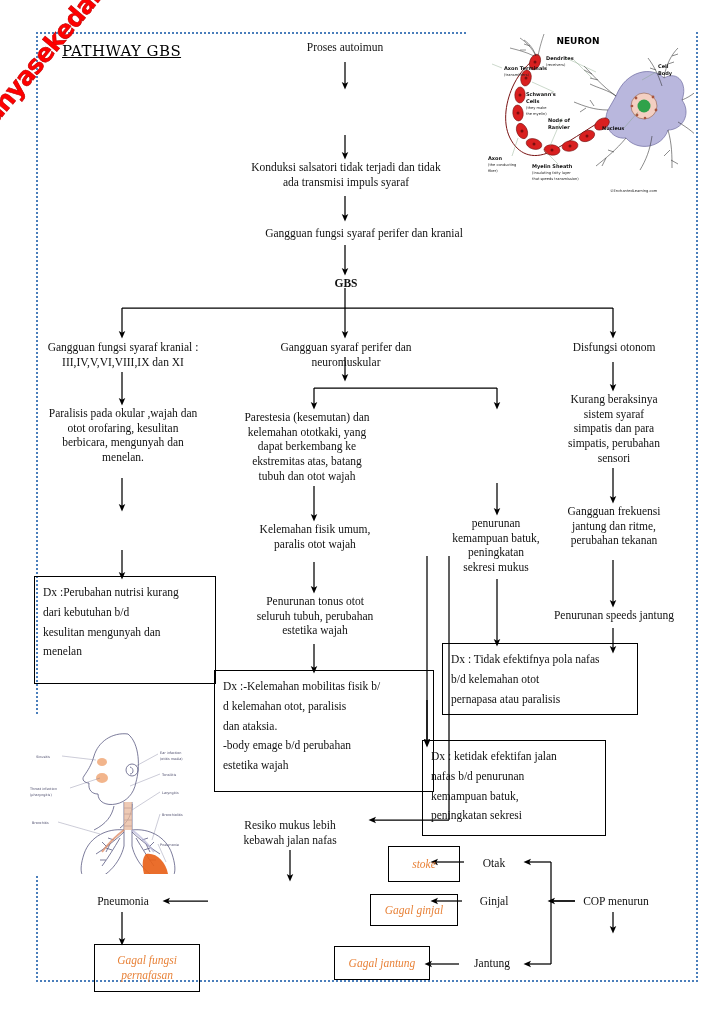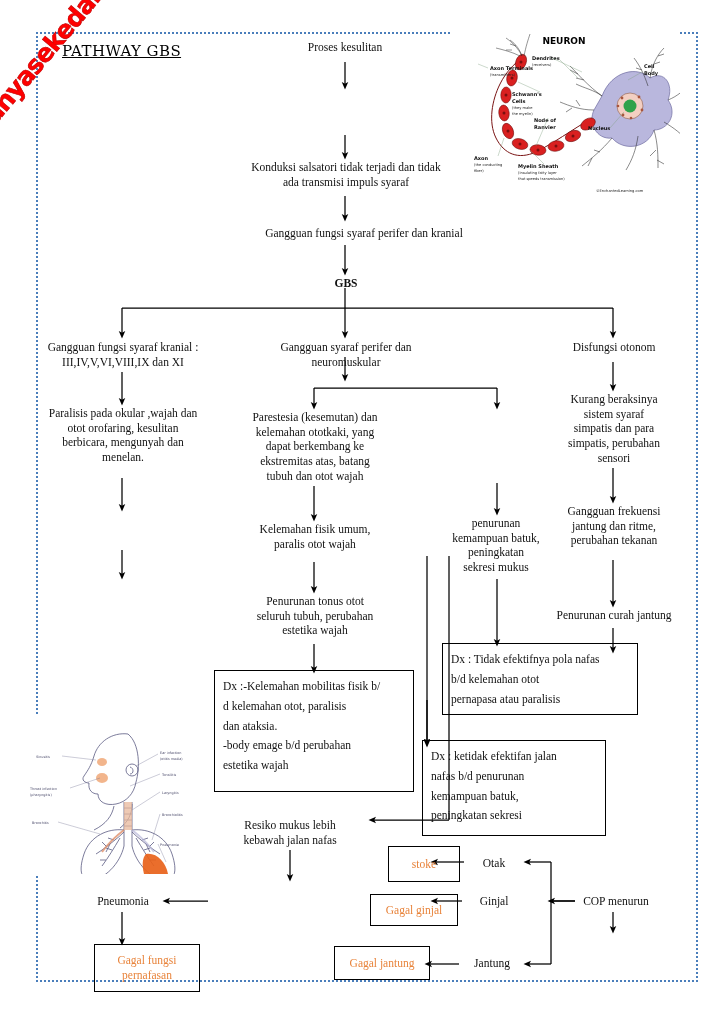--- a/index.html
+++ b/index.html
@@ -22,21 +22,21 @@
     font-size:11.5px;color:#111;white-space:pre-line;
   }
   .node.bold{font-weight:bold;}
 
   
   .boxed{
     position:absolute;border:1.3px solid #000;box-sizing:border-box;
     font-size:11.5px;line-height:1.72;color:#111;padding:6px 8px;
     text-align:left;white-space:pre-line;
   }
-  .boxed.center{text-align:center;line-height:1.3;}
+  .boxed.center{text-align:center;line-height:1.3;font-style:italic;}
   .orange{color:#E8833A;}
 
   
   .title{
     position:absolute;left:62px;top:42px;font-family:"DejaVu Serif",serif;
     font-weight:normal;font-size:15px;letter-spacing:.4px;
     text-decoration:underline;color:#000;
   }
 
   
@@ -47,21 +47,21 @@
     font-size:25px;letter-spacing:-1px;
     -webkit-text-stroke:.6px #c00000;
     white-space:nowrap;pointer-events:none;
   }
 
   
   #wires{position:absolute;left:0;top:0;width:720px;height:1013px;
          pointer-events:none;}
 
   
-  .neuron-fig{position:absolute;left:452px;top:26px;width:228px;height:172px;
+  .neuron-fig{position:absolute;left:466px;top:26px;width:228px;height:172px;
               background:#3b82f6;}
   .neuron-fig svg{display:block;}
 
   
   .lung-fig{position:absolute;left:28px;top:714px;width:190px;height:160px;
             background:#fff;}
   .lung-fig svg{display:block;}
 
   .fig-label{font-family:"DejaVu Sans",sans-serif;font-size:3.6px;fill:#222;}
   .fig-label-lg{font-family:"DejaVu Sans",sans-serif;font-size:5px;
@@ -325,45 +325,49 @@
         <path d="M30,108 L72,120"></path>
         <path d="M130,40 L108,52"></path>
         <path d="M132,60 L102,72"></path>
         <path d="M132,78 L104,96"></path>
         <path d="M132,100 L124,126"></path>
         <path d="M130,130 L138,148"></path>
       </g>
     </svg>
   </div>
 
-  <div class="node" style="left:255px;top:40px;width:180px">Proses kesulitan</div>
+  <div class="node" style="left:255px;top:40px;width:180px">Proses autoimun</div>
   <div class="node" style="left:215px;top:160px;width:262px">Konduksi salsatori tidak terjadi dan tidak
 ada transmisi impuls syaraf</div>
   <div class="node" style="left:233px;top:226px;width:262px">Gangguan fungsi syaraf perifer dan kranial</div>
   <div class="node bold" style="left:310px;top:276px;width:72px">GBS</div>
 
   <div class="node" style="left:38px;top:340px;width:170px">Gangguan fungsi syaraf kranial :
 III,IV,V,VI,VIII,IX dan XI</div>
   <div class="node" style="left:30px;top:406px;width:186px">Paralisis pada okular ,wajah dan
 otot orofaring, kesulitan
 berbicara, mengunyah dan
 menelan.</div>
+  <div class="boxed" style="left:34px;top:576px;width:182px;height:108px">Dx :Perubahan nutrisi kurang
+      dari kebutuhan b/d
+      kesulitan mengunyah dan
+      menelan</div>
 
   <div class="node" style="left:248px;top:340px;width:196px">Gangguan syaraf perifer dan neuromuskular</div>
-  <div class="node" style="left:232px;top:410px;width:166px">Parestesia (kesemutan) dan
+  <div class="node" style="left:224px;top:410px;width:166px">Parestesia (kesemutan) dan
 kelemahan ototkaki, yang
 dapat berkembang ke
 ekstremitas atas, batang
 tubuh dan otot wajah</div>
   <div class="node" style="left:236px;top:522px;width:158px">Kelemahan fisik umum,
 paralis otot wajah</div>
   <div class="node" style="left:240px;top:594px;width:150px">Penurunan tonus otot
 seluruh tubuh, perubahan
 estetika wajah</div>
-  <div class="boxed" style="left:214px;top:670px;width:200px;height:122px">Dx :-Kelemahan mobilitas fisik b/
+  <div class="boxed" style="left:214px;top:670px;width:220px;height:122px">Dx :-Kelemahan mobilitas fisik b/
      d  kelemahan   otot,  paralisis
      dan ataksia.
      -body  emage  b/d  perubahan
      estetika wajah</div>
 
   <div class="node" style="left:440px;top:516px;width:112px">penurunan
 kemampuan batuk,
 peningkatan
 sekresi mukus</div>
   <div class="boxed" style="left:442px;top:643px;width:196px;height:72px">Dx :  Tidak efektifnya pola nafas
@@ -376,21 +380,21 @@
 
   <div class="node" style="left:556px;top:340px;width:116px">Disfungsi otonom</div>
   <div class="node" style="left:554px;top:392px;width:120px">Kurang beraksinya
 sistem syaraf
 simpatis dan para
 simpatis, perubahan
 sensori</div>
   <div class="node" style="left:552px;top:504px;width:124px">Gangguan frekuensi
 jantung dan ritme,
 perubahan tekanan</div>
-  <div class="node" style="left:540px;top:608px;width:148px">Penurunan curah jantung</div>
+  <div class="node" style="left:540px;top:608px;width:148px">Penurunan speeds jantung</div>
 
   <div class="node" style="left:224px;top:818px;width:132px">Resiko mukus lebih
 kebawah jalan nafas</div>
   <div class="node" style="left:80px;top:894px;width:86px">Pneumonia</div>
   <div class="boxed center orange" style="left:94px;top:944px;width:106px;height:48px;
        display:flex;align-items:center;justify-content:center">Gagal fungsi
 pernafasan</div>
 
   <div class="node" style="left:570px;top:894px;width:92px">COP menurun</div>
   <div class="node" style="left:466px;top:856px;width:56px">Otak</div>

